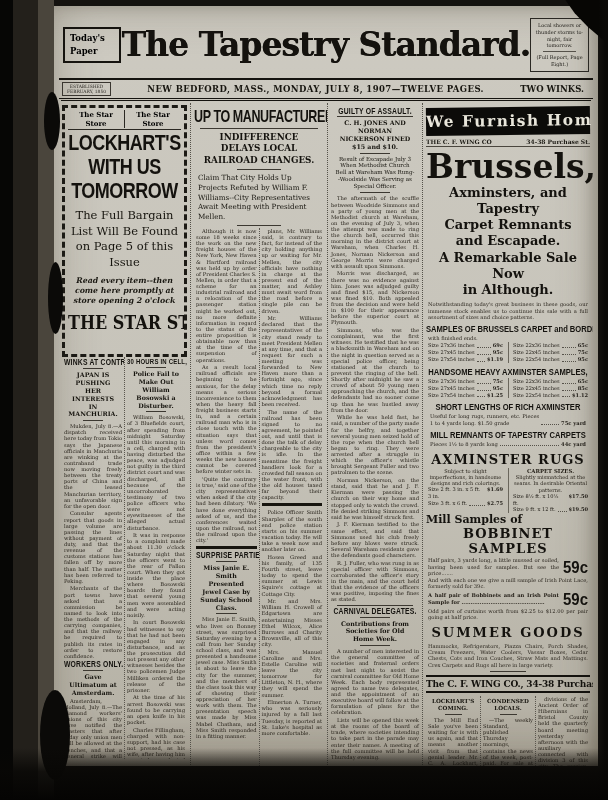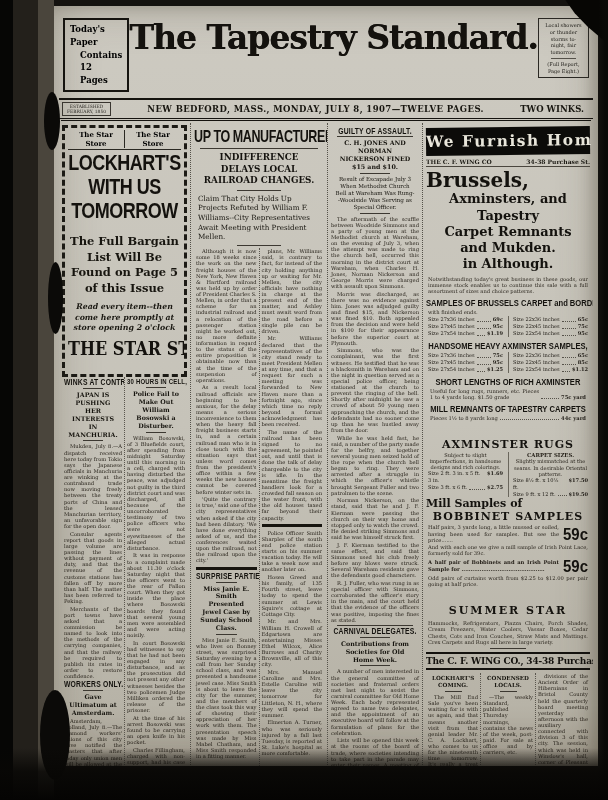--- a/index.html
+++ b/index.html
@@ -15,21 +15,21 @@
            clip-path:polygon(18% 0,100% 0,100% 100%,62% 62%,36% 30%);}
   .blob{position:absolute;background:#0b0a08;border-radius:50%;}
   .b1{left:44px;top:92px;width:16px;height:58px;}
   .b2{left:48px;top:262px;width:15px;height:72px;}
   .b3{left:40px;top:690px;width:30px;height:90px;}
   .right-edge{position:absolute;right:0;top:0;width:10px;height:800px;background:linear-gradient(90deg,rgba(10,9,7,0),#0a0907 70%);}
   .bottom-dark{position:absolute;left:0;bottom:0;width:608px;height:52px;
            background:linear-gradient(180deg,rgba(8,7,5,0) 0,rgba(8,7,5,.85) 45%,#050403 100%);}
 
   
-  .masthead{display:flex;align-items:flex-start;padding:8px 4px 2px;}
+  .masthead{display:flex;align-items:center;padding:8px 4px 2px;}
   .today-box{border:2px solid #15130f;padding:3px 5px;font-weight:bold;font-size:8.5px;
              line-height:1.5;width:92px;box-sizing:border-box;}
   .today-box .l2{padding-left:10px;}
   .nameplate{flex:1;text-align:center;font-weight:bold;font-size:33px;letter-spacing:-1px;
              color:#14120e;text-shadow:.4px 0 #14120e;white-space:nowrap;}
   .weather-box{border:1px solid #2a2823;width:96px;box-sizing:border-box;padding:3px 4px;
                font-size:5px;text-align:center;line-height:1.35;color:#22201b;}
   .weather-box .wr{border-top:1px solid #55514a;margin:2px 8px;}
   .date-bar{border-top:2px solid #15130f;border-bottom:1px solid #15130f;display:flex;
             align-items:center;padding:2px 3px;margin-top:4px;}
@@ -61,75 +61,74 @@
   .heavy-bar{height:3px;background:#17150f;margin:3px 0;}
 
   
   .star-ad{border:3px dashed #1c1a15;height:252px;box-sizing:border-box;padding:2px 3px;
            text-align:center;overflow:hidden;}
   .star-hdr{display:flex;border-bottom:1px solid #2a2822;font-weight:bold;font-size:7px;padding-bottom:1px;}
   .star-hdr span{flex:1;}
   .star-hdr span:first-child{border-right:1px solid #2a2822;}
   .star-big{font-family:"Liberation Sans",sans-serif;font-weight:bold;font-size:18px;
             transform:scaleY(1.2);letter-spacing:-.5px;color:#14120e;margin-top:3px;}
-  .star-mid{font-weight:bold;font-size:11.5px;line-height:1.35;margin-top:12px;color:#17150f;}
+  .star-mid{font-weight:normal;font-size:11.5px;line-height:1.35;margin-top:6px;color:#17150f;}
   .star-note{font-style:italic;font-weight:bold;font-size:7.8px;line-height:1.3;margin-top:6px;color:#1a1812;}
   .star-foot{font-weight:bold;font-size:16px;transform:scaleY(1.15);margin-top:6px;color:#14120e;white-space:nowrap;}
 
   
   .man-head{font-family:"Liberation Sans",sans-serif;font-weight:bold;font-size:12.5px;
             letter-spacing:-.4px;transform:scaleY(1.35);text-align:center;margin:5px 0 4px;
             color:#14120e;white-space:nowrap;}
   .deck1{font-weight:bold;font-size:8.8px;text-align:center;line-height:1.3;color:#15130f;margin:3px 6px;}
   .deck2{font-weight:normal;font-size:7.2px;line-height:1.35;color:#17150f;margin:3px 4px;text-align:left;}
 
   
   .wf-banner{background:#0c0b09;color:#e9e6db;font-weight:bold;font-size:15.5px;
              text-align:center;letter-spacing:1.5px;padding:4px 0 5px;transform:rotate(-.7deg);
              margin:2px 0 3px;white-space:nowrap;}
   .firm-line{display:flex;align-items:flex-end;font-weight:bold;font-size:6px;color:#1c1a14;
              border-bottom:1px solid #4a463e;padding-bottom:1px;margin-bottom:3px;}
-  .wing-h1{font-weight:bold;font-size:20px;text-align:left;color:#14120e;line-height:1.05;}
+  .wing-h1{font-weight:bold;font-size:33px;text-align:right;color:#14120e;line-height:1.05;}
   .wing-h2{font-weight:bold;font-size:13px;text-align:center;color:#14120e;line-height:1.25;}
   .wing-intro{font-size:5.2px;line-height:1.2;text-align:justify;color:#2a251d;margin:3px 2px;}
   .sec-head{font-family:"Liberation Sans",sans-serif;font-weight:bold;font-size:7.6px;
             text-align:center;transform:scaleY(1.25);margin:4px 0 2px;color:#14120e;white-space:nowrap;}
   .sec-note{font-size:5.2px;color:#2a251d;margin:0 2px 1px;}
   .price-cols{display:flex;gap:5px;margin:0 2px;}
   .price-cols>div{flex:1;overflow:hidden;}
   .price-cols>div+div{border-left:1px solid #6a665c;padding-left:4px;}
   .price-row{display:flex;font-size:5.1px;color:#24201a;line-height:1.35;}
   .price-row .leader{flex:1;border-bottom:1px dotted #56524a;margin:0 2px 1px;}
   .price-row .val{font-weight:bold;}
   .lead-row{display:flex;align-items:flex-end;font-size:5.2px;color:#24201a;margin:1px 4px;}
   .lead-row .leader{flex:1;border-bottom:1px dotted #56524a;margin:0 2px 1px;}
   .lead-row .val{font-weight:bold;}
   .rug-note{font-size:5.1px;line-height:1.2;color:#2a251d;text-align:center;}
   .rug-note b{font-size:5.4px;}
-  .serif-h{font-weight:bold;font-size:11px;text-align:center;letter-spacing:1px;color:#14120e;margin:17px 0 1px;}
+  .serif-h{font-weight:bold;font-size:13px;text-align:center;letter-spacing:1px;color:#14120e;margin:5px 0 1px;}
   .bob-h1{font-weight:bold;font-size:10.5px;text-align:left;color:#14120e;}
   .bob-row{display:flex;align-items:center;margin:1px 2px;}
   .bob-text{flex:1;font-size:5.2px;line-height:1.2;text-align:justify;color:#26211a;}
   .bob-price{font-family:"Liberation Sans",sans-serif;font-weight:bold;font-size:15px;
              margin-left:4px;color:#14120e;transform:scaleY(1.1);}
   .wing-bottom{border-top:2px solid #14120e;border-bottom:2px solid #14120e;text-align:center;
                font-weight:bold;font-size:9px;letter-spacing:-.2px;transform-origin:center;
                padding:2px 0;margin:3px 0;color:#14120e;white-space:nowrap;}
   .short-rule{border-top:1px solid #3c3831;width:22%;margin:2px auto;}
 </style>
 </head>
 <body>
 
 <div class="scan">
   <div class="paper">
 
     <div class="masthead">
       <div class="today-box">
         <div>Today's Paper</div>
-        <div class="l2">Contains 12 Pages</div>
       </div>
       <div class="nameplate">The Tapestry Standard.</div>
       <div class="weather-box">
         <div>Local showers or thunder storms to-</div>
         <div>night, fair tomorrow.</div>
         <div class="wr"></div>
         <div>(Full Report, Page Eight.)</div>
       </div>
     </div>
 
@@ -265,21 +264,22 @@
       <div class="block blk4">
         <div class="wf-banner">We Furnish Homes</div>
         <div class="firm-line">
           <span>THE C. F. WING CO</span>
           <span class="price-row leader" style="flex:1;"></span>
           <span>34-38 Purchase St.</span>
         </div>
         <div class="wing-h1">Brussels,</div>
         <div class="wing-h2">Axminsters, and Tapestry</div>
         <div class="wing-h2">Carpet Remnants</div>
-        <div class="wing-h2">and Mukden.</div>
+        <div class="wing-h2">and Escapade.</div>
+        <div class="wing-h2">A Remarkable Sale Now</div>
         <div class="wing-h2">in Although.</div>
         <div class="wing-intro">Notwithstanding today's great business in these goods, our immense stock enables us to continue this sale with a full assortment of sizes and choice patterns.</div>
 
         <div class="sec-head">SAMPLES OF BRUSSELS CARPET and BORDER</div>
         <div class="sec-note">with finished ends.</div>
         <div class="price-cols">
           <div>
               <div class="price-row">
                 <span class="lbl">Size 27x36 inches</span>
                 <span class="leader"></span>
@@ -408,21 +408,21 @@
           <span class="bob-text">Half pairs, 3 yards long, a little mussed or soiled, having been used for samples. But see the price.......</span>
           <span class="bob-price">59c</span>
         </div>
         <div class="sec-note" style="text-align:justify;">And with each one we give a mill sample of Irish Point Lace, formerly sold for 39c.</div>
         <div class="bob-row">
           <span class="bob-text" style="font-weight:bold;">A half pair of Bobbinets and an Irish Point Sample for ..............................................</span>
           <span class="bob-price">59c</span>
         </div>
         <div class="sec-note" style="text-align:justify;">Odd pairs of curtains worth from $2.25 to $12.00 per pair going at half price.</div>
 
-        <div class="serif-h" style="letter-spacing:2px;">SUMMER STAR</div>
+        <div class="serif-h" style="letter-spacing:2px;">SUMMER GOODS</div>
         <div class="wing-intro">Hammocks, Refrigerators, Piazza Chairs, Porch Shades, Cream Freezers, Water Coolers, Vassar Boxes, Cedar Chests, Cots and Iron Couches, Straw Mats and Mattings. Crex Carpets and Rugs all here in large variety.</div>
         <div class="short-rule"></div>
 
         <div class="wing-bottom">The C. F. WING CO., 34-38 Purchase St.</div>
 
         <div class="subcols" style="height:120px;">
           <div class="subcol">
             <div class="sub-head" style="font-size:5.6px;">LOCKHART'S COMING.</div>
             <div class="rule-s"></div>
             <div class="body-text">

